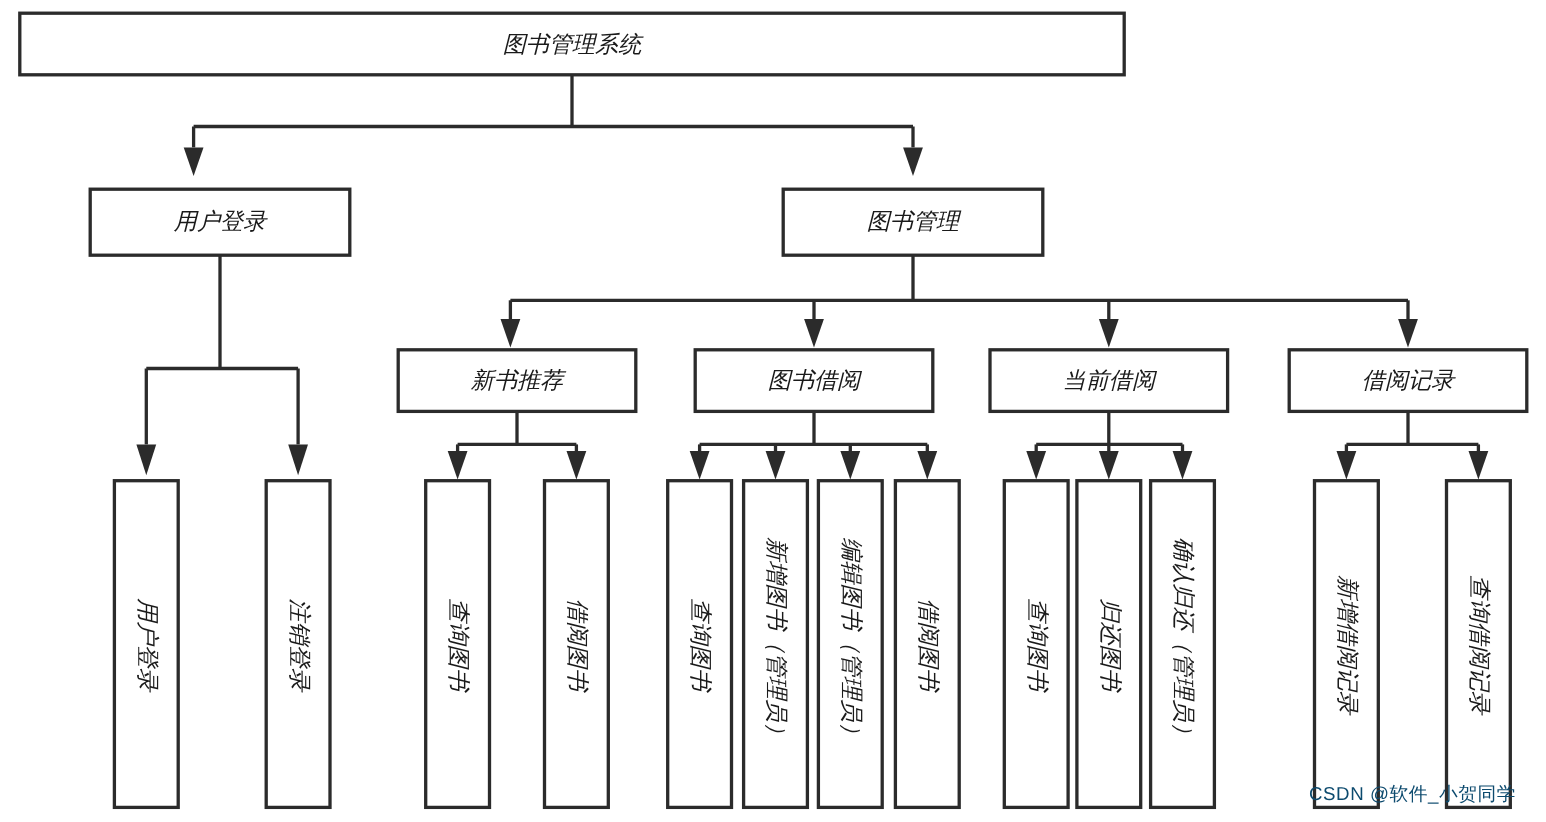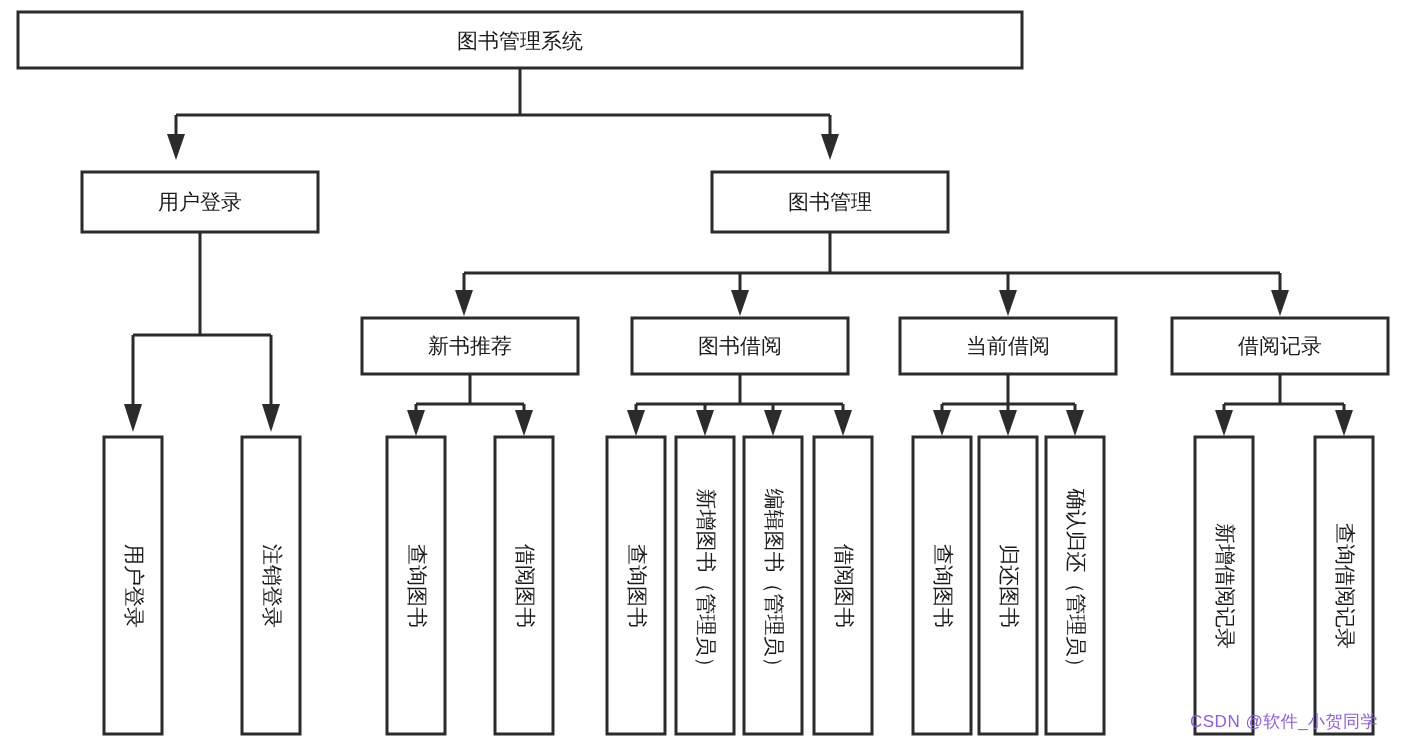--- a/index.html
+++ b/index.html
@@ -13,20 +13,21 @@
     font-family: "Liberation Sans", "DejaVu Sans", sans-serif;
     overflow: hidden;
     position: relative;
   }
   #diagram-root {
     position: absolute;
     left: 0;
     top: 0;
     width: 1246px;
     height: 747px;
+    font-style: italic;
   }
   .node-rect {
     fill: #ffffff;
     stroke: #2b2b2b;
     stroke-width: 3;
   }
   .connector {
     stroke: #2b2b2b;
     stroke-width: 3;
     fill: none;
@@ -49,21 +50,21 @@
     font-size: 21px;
     text-anchor: middle;
     dominant-baseline: middle;
   }
   .watermark {
     position: absolute;
     left: 1190px;
     top: 710px;
     font-family: "Liberation Sans", "DejaVu Sans", sans-serif;
     font-size: 17px;
-    color: #8b5cf6;
+    color: #0c4a6e;
     white-space: nowrap;
     letter-spacing: 0.5px;
     user-select: none;
   }
 </style>
 </head>
 <body>
 
 <div id="diagram-root">
   <svg width="1405" height="747" viewBox="0 0 1405 747" xmlns="http://www.w3.org/2000/svg">

